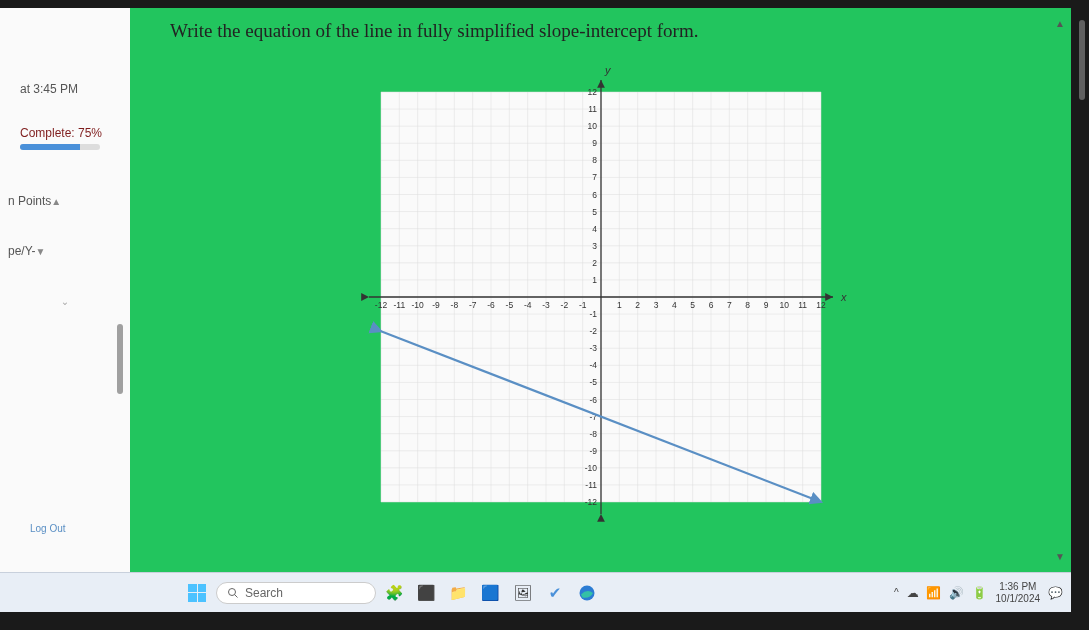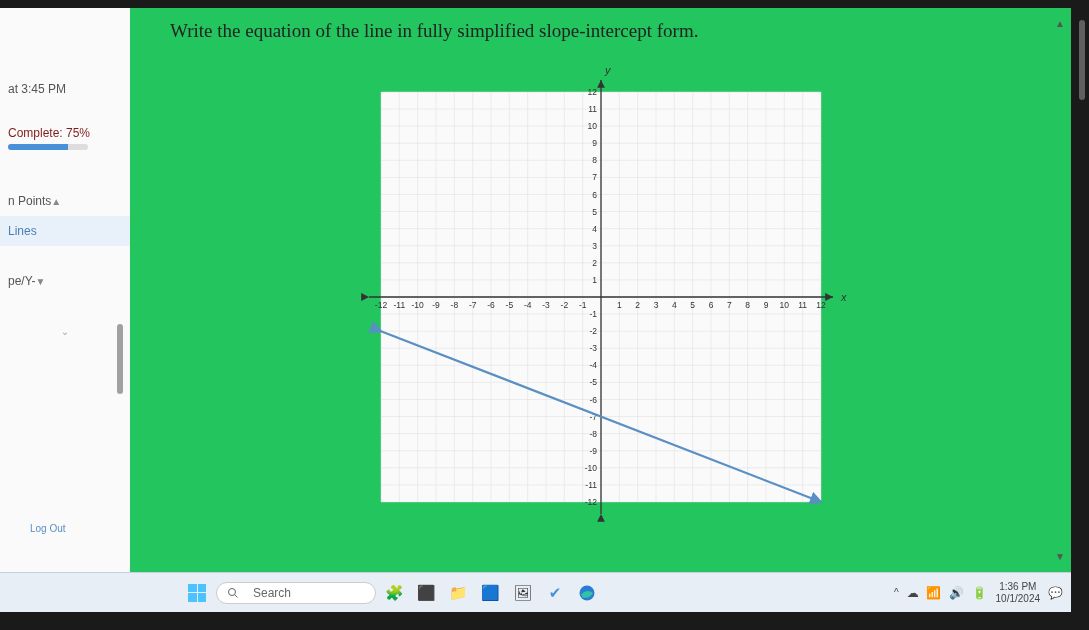--- a/index.html
+++ b/index.html
@@ -29,21 +29,21 @@
     .sidebar {
       width: 130px;
       background: #fafafa;
       padding: 8px 0 8px 0;
       font-family: Arial, sans-serif;
       font-size: 12px;
       color: #555;
       display: flex;
       flex-direction: column;
     }
-    .sidebar-section { padding: 6px 8px; }
+    .sidebar-section { padding: 6px 20px; }
     .complete-label { font-size: 12px; color: #7f1d1d; margin-top: 30px; }
     .progress-bar {
       width: 80px;
       height: 6px;
       background: #ddd;
       border-radius: 3px;
       margin-top: 4px;
       position: relative;
       overflow: hidden;
     }
@@ -125,21 +125,21 @@
     .win-logo span:nth-child(3){background:#4cc2ff;}
     .win-logo span:nth-child(4){background:#4cc2ff;}
     .search-box {
       display: flex;
       align-items: center;
       background: #fff;
       border: 1px solid #ccc;
       border-radius: 14px;
       padding: 3px 10px;
       width: 160px;
-      gap: 14px;
+      gap: 6px;
     }
     .search-box svg { width: 12px; height: 12px; }
     .tb-icon {
       width: 26px; height: 26px;
       display: flex;
       align-items: center;
       justify-content: center;
       font-size: 15px;
     }
     .tray {
@@ -183,23 +183,20 @@
         <div>at 3:45 PM</div>
         <div class="complete-label">Complete: 75%</div>
         <div class="progress-bar">
           <div class="progress-fill"></div>
         </div>
       </div>
       <div style="height:30px;"></div>
       <div class="nav-item">
         <span>n Points</span>
         <span class="arrow">▲</span>
-      </div>
-      <div class="nav-item active">
-        <span>Lines</span>
       </div>
       <div style="height:20px;"></div>
       <div class="nav-item">
         <span>pe/Y-</span>
         <span class="arrow">▼</span>
       </div>
       <div style="height:30px;"></div>
       <div style="text-align:center;color:#aaa;font-size:10px;">⌄</div>
       <div class="logout">Log Out</div>
       <div class="scroll-thumb"></div>

